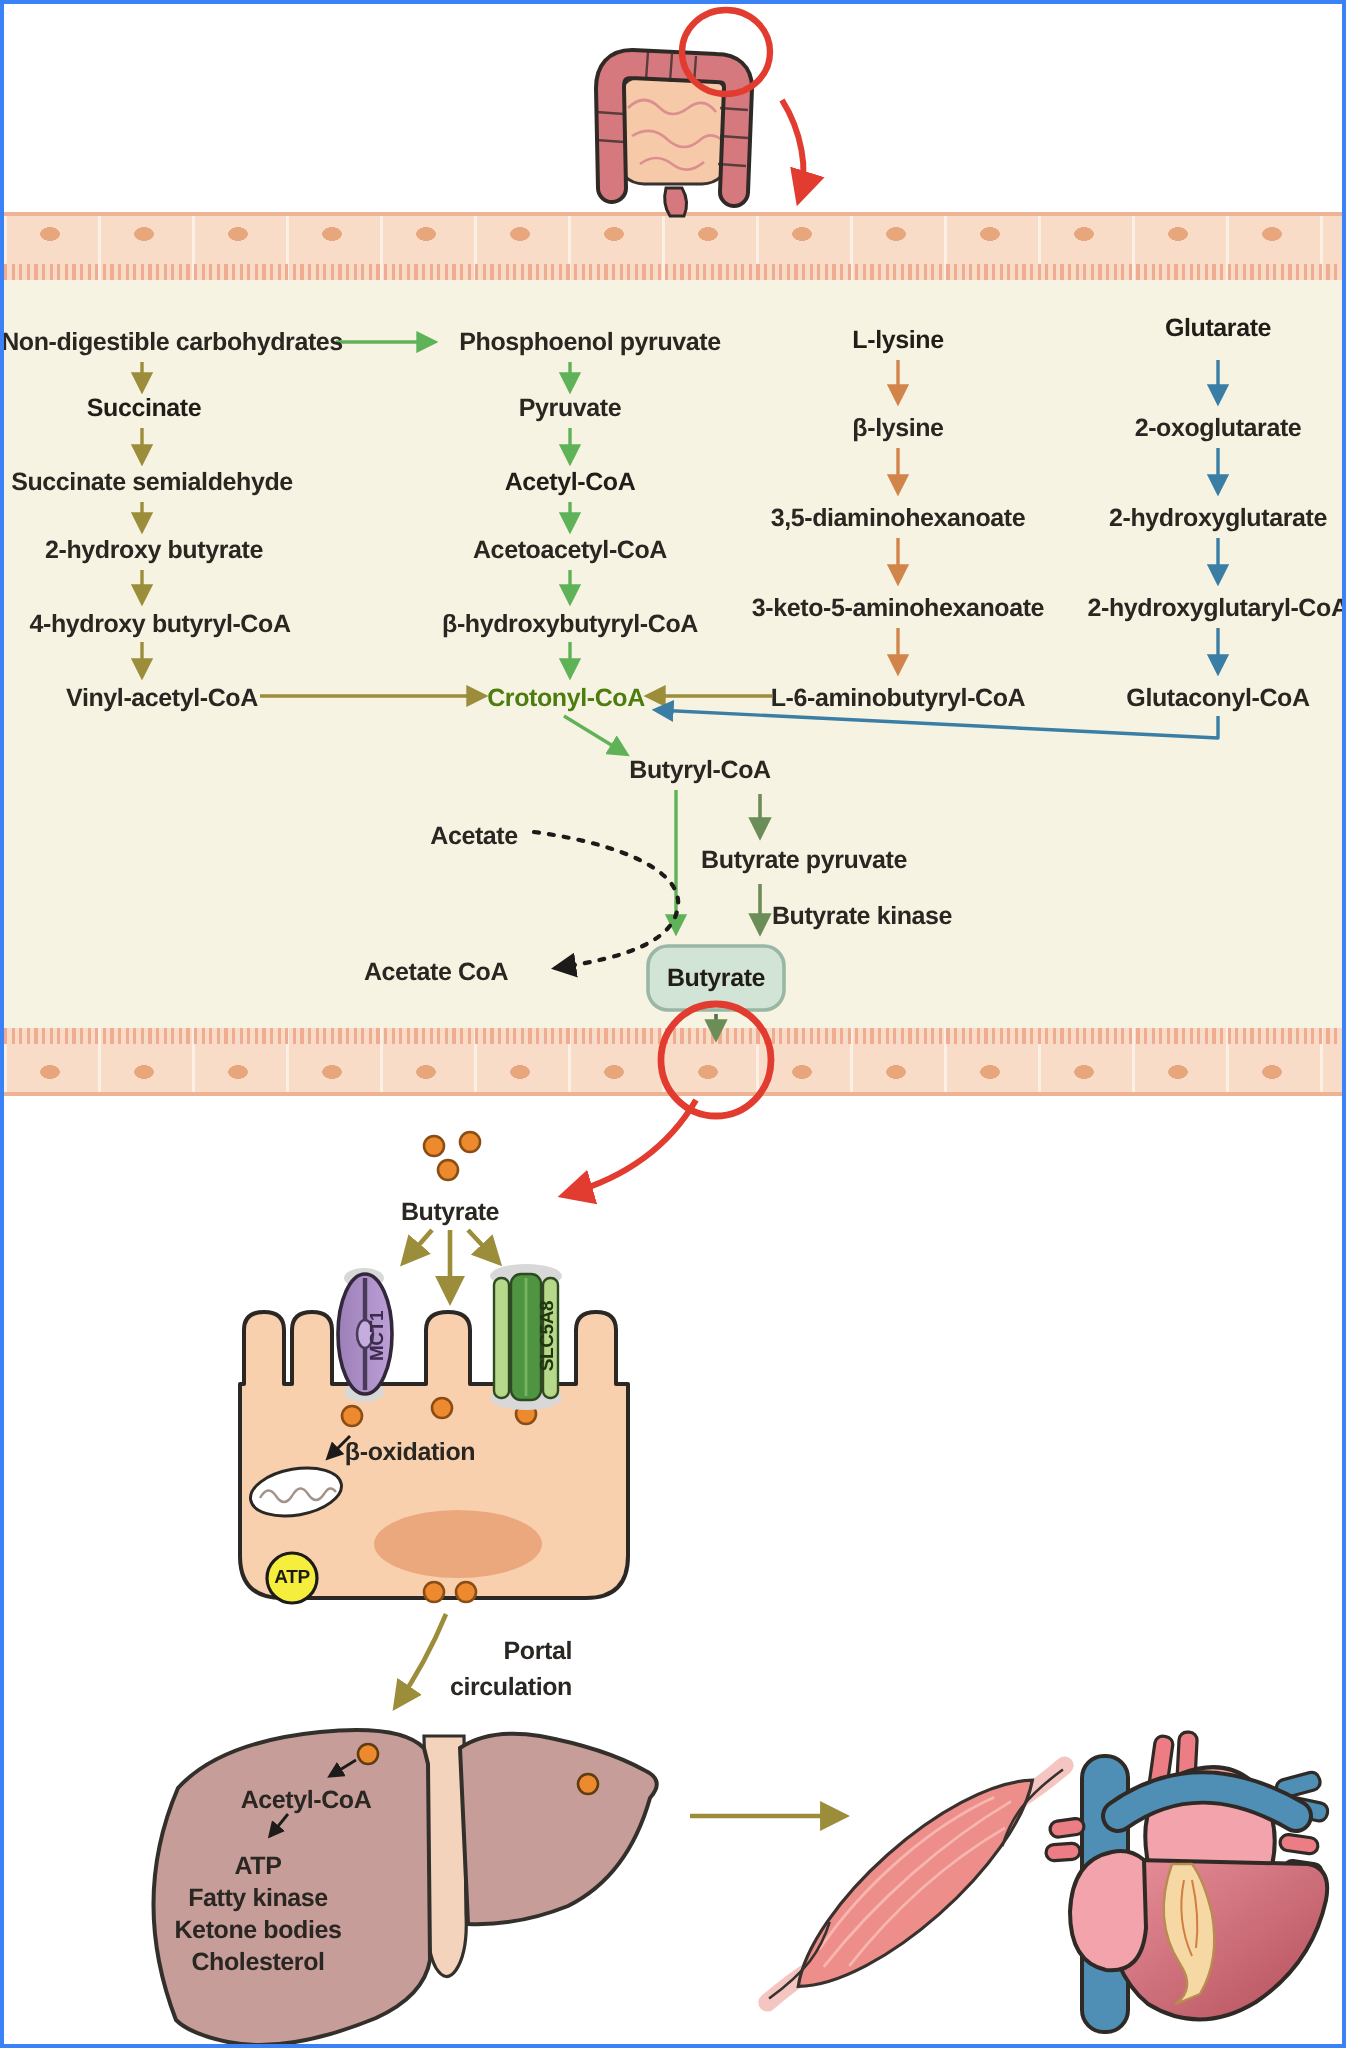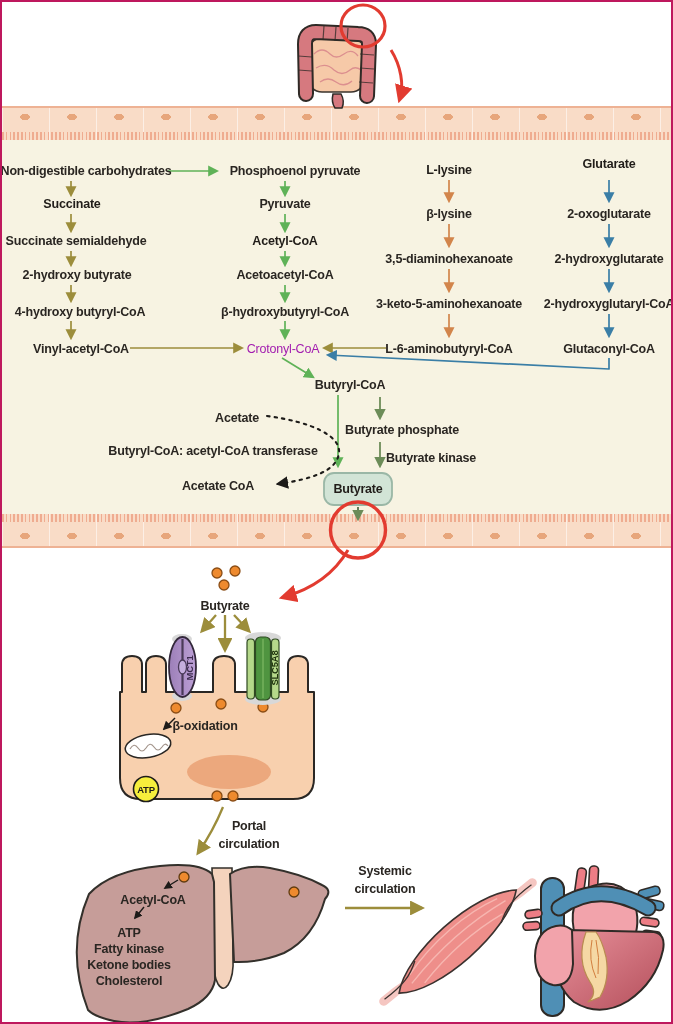--- a/index.html
+++ b/index.html
@@ -1,17 +1,17 @@
 <!DOCTYPE html>
 <html><head>
 <meta charset="utf-8">
 <style>
   html,body{margin:0;padding:0;background:#ffffff;}
   .canvas{position:relative;width:673px;height:1024px;background:#ffffff;overflow:hidden;
-          border:2px solid #be185d;box-sizing:border-box;
+          border:2px solid #3b82f6;box-sizing:border-box;
           font-family:"Liberation Sans",sans-serif;}
   .sect{position:absolute;left:0;right:0;}
   #lumen-bg{top:138px;height:374px;background:#f7f3e2;z-index:0;}
   .band{z-index:0;background-color:#f9dcc7;}
   #band-top{top:104px;height:34px;
     background-image:
       radial-gradient(5px 3.5px at 23px 11px, #e7a67c 96%, transparent 100%),
       repeating-linear-gradient(90deg, #efac90 0 1.6px, transparent 1.6px 3.8px),
       repeating-linear-gradient(90deg, rgba(255,255,255,.55) 0 1.4px, transparent 1.4px 47px);
     background-size:47px 100%, 100% 8px, 100% 100%;
@@ -24,22 +24,22 @@
       repeating-linear-gradient(90deg, #efac90 0 1.6px, transparent 1.6px 3.8px),
       repeating-linear-gradient(90deg, rgba(255,255,255,.55) 0 1.4px, transparent 1.4px 47px);
     background-size:47px 100%, 100% 8px, 100% 100%;
     background-position:0 0, 0 0, 0 0;
     background-repeat:repeat-x, no-repeat, repeat-x;
     box-shadow:inset 0 -2px 0 #eeb294;}
   svg.overlay{position:absolute;left:0;top:0;z-index:1;}
   .lbl{position:absolute;z-index:3;transform:translate(-50%,-50%);white-space:nowrap;
        font-size:12.5px;font-weight:600;letter-spacing:-0.2px;color:#2a2622;text-align:center;}
   .lbl.b{font-weight:700;color:#211d19;}
-  .lbl.red{font-weight:400;color:#a21caf;}
-  .lbl.wrap{white-space:normal;line-height:1.4;}
+  .lbl.red{font-weight:700;color:#4d7c0f;}
+  .lbl.wrap{white-space:normal;line-height:1.4;text-align:right;}
   .lbl.rot{transform:translate(-50%,-50%) rotate(-90deg);}
   .lbl.tiny{font-size:9.5px;font-weight:700;}
 </style>
 </head>
 <body>
 
 <div class="canvas">
 
   <div class="sect band" id="band-top"></div>
   <div class="sect" id="lumen-bg"></div>
@@ -255,33 +255,31 @@
 
   <div class="lbl b" style="left:607px;top:162px">Glutarate</div>
   <div class="lbl" style="left:607px;top:212px">2-oxoglutarate</div>
   <div class="lbl" style="left:607px;top:257px">2-hydroxyglutarate</div>
   <div class="lbl" style="left:607px;top:302px">2-hydroxyglutaryl-CoA</div>
   <div class="lbl" style="left:607px;top:347px">Glutaconyl-CoA</div>
 
   <div class="lbl red" style="left:281px;top:347px">Crotonyl-CoA</div>
   <div class="lbl" style="left:348px;top:383px">Butyryl-CoA</div>
   <div class="lbl" style="left:235px;top:416px">Acetate</div>
-  <div class="lbl" style="left:211px;top:449px">Butyryl-CoA: acetyl-CoA transferase</div>
   <div class="lbl" style="left:216px;top:484px">Acetate CoA</div>
-  <div class="lbl" style="left:400px;top:428px">Butyrate phosphate</div>
+  <div class="lbl" style="left:400px;top:428px">Butyrate pyruvate</div>
   <div class="lbl" style="left:429px;top:456px">Butyrate kinase</div>
   <div class="lbl b" style="left:356px;top:487px">Butyrate</div>
 
   <div class="lbl" style="left:223px;top:604px">Butyrate</div>
   <div class="lbl rot tiny" style="left:187px;top:666px;color:#3c2b4e">MCT1</div>
   <div class="lbl rot tiny" style="left:272px;top:666px;color:#21350f">SLC5A8</div>
   <div class="lbl" style="left:203px;top:724px">β-oxidation</div>
   <div class="lbl tiny" style="left:144px;top:787px;color:#1d1b19">ATP</div>
 
   <div class="lbl wrap" style="left:247px;top:833px;width:74px">Portal circulation</div>
-  <div class="lbl wrap" style="left:383px;top:878px;width:86px">Systemic circulation</div>
   <div class="lbl" style="left:151px;top:898px">Acetyl-CoA</div>
   <div class="lbl" style="left:127px;top:931px">ATP</div>
   <div class="lbl" style="left:127px;top:947px">Fatty kinase</div>
   <div class="lbl" style="left:127px;top:963px">Ketone bodies</div>
   <div class="lbl" style="left:127px;top:979px">Cholesterol</div>
 
 </div>
 
 </body></html>

